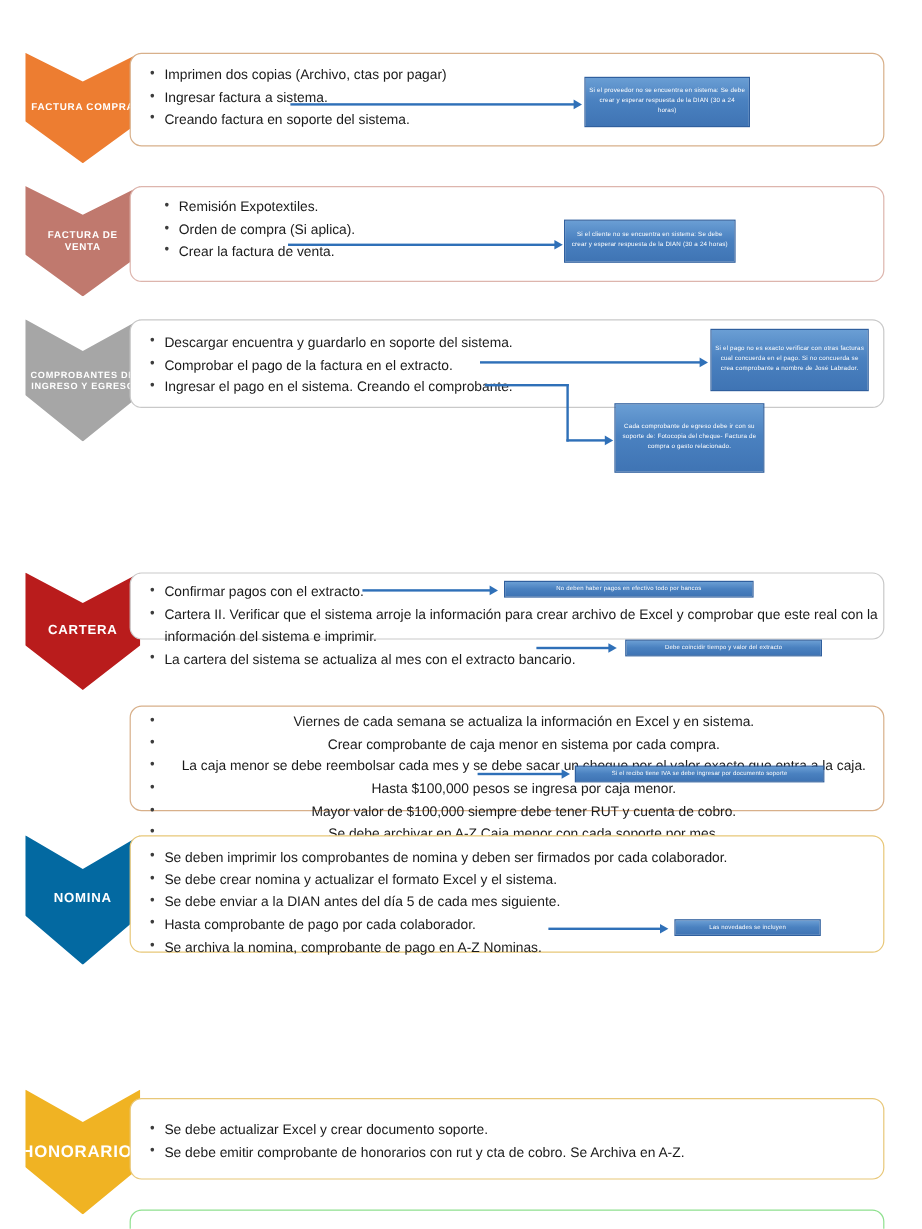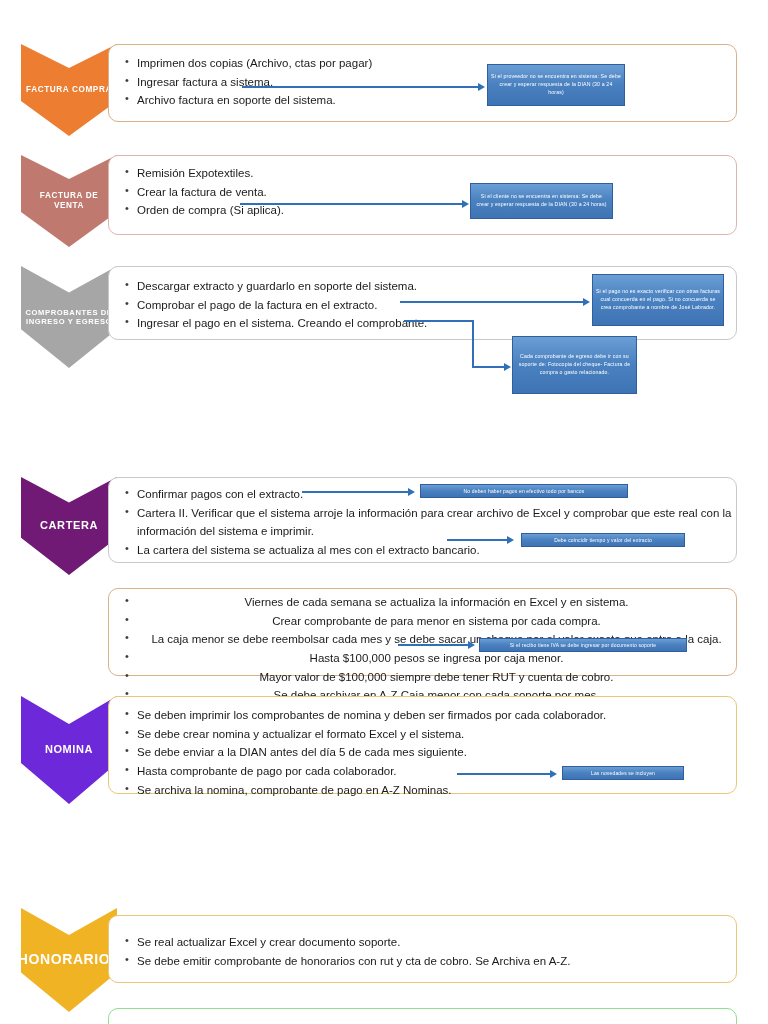--- a/index.html
+++ b/index.html
@@ -89,115 +89,115 @@
 
 <div class="canvas">
 
   <div class="chev" style="left:21px;top:44px;width:96px;height:92px;background:#ED7D31;font-size:8.2px;">
     <span>FACTURA COMPRA</span>
   </div>
   <div class="panel" style="left:108px;top:44px;width:629px;height:78px;">
     <ul class="bullets" style="margin:9px 0 0 14px;">
       <li>Imprimen dos copias (Archivo, ctas por pagar)</li>
       <li>Ingresar factura a sistema.</li>
-      <li>Archivo factura en soporte del sistema.</li>
+      <li>Creando factura en soporte del sistema.</li>
     </ul>
   </div>
 
   <div class="hline" style="left:242px;top:86px;width:238px;"></div>
   <div class="ahead" style="left:478px;top:83px;"></div>
   <div class="callout" style="left:487px;top:64px;width:138px;height:42px;">Si el proveedor no se encuentra en sistema: Se debe crear y esperar respuesta de la DIAN (30 a 24 horas)</div>
 
   <div class="chev" style="left:21px;top:155px;width:96px;height:92px;background:#C0796E;font-size:8.2px;align-items:center;">
     <span>FACTURA DE VENTA</span>
   </div>
-  <div class="panel rose" style="left:108px;top:155px;width:629px;height:80px;">
+  <div class="panel rose" style="left:108px;top:155px;width:629px;height:80px;padding-left:12px;">
     <ul class="bullets" style="margin:8px 0 0 14px;">
       <li>Remisión Expotextiles.</li>
+      <li>Orden de compra (Si aplica).</li>
       <li>Crear la factura de venta.</li>
-      <li>Orden de compra (Si aplica).</li>
     </ul>
   </div>
   <div class="hline" style="left:240px;top:203px;width:224px;"></div>
   <div class="ahead" style="left:462px;top:200px;"></div>
   <div class="callout" style="left:470px;top:183px;width:143px;height:36px;">Si el cliente no se encuentra en sistema: Se debe crear y esperar respuesta de la DIAN (30 a 24 horas)</div>
 
   <div class="chev" style="left:21px;top:266px;width:96px;height:102px;background:#A6A6A6;font-size:7.6px;">
     <span>COMPROBANTES DE INGRESO Y EGRESO</span>
   </div>
   <div class="panel grey" style="left:108px;top:266px;width:629px;height:74px;">
     <ul class="bullets" style="margin:10px 0 0 14px;">
-      <li>Descargar extracto y guardarlo en soporte del sistema.</li>
+      <li>Descargar encuentra y guardarlo en soporte del sistema.</li>
       <li>Comprobar el pago de la factura en el extracto.</li>
       <li>Ingresar el pago en el sistema. Creando el comprobante.</li>
     </ul>
   </div>
 
   <div class="hline" style="left:400px;top:301px;width:185px;"></div>
   <div class="ahead" style="left:583px;top:298px;"></div>
   <div class="callout" style="left:592px;top:274px;width:132px;height:52px;">Si el pago no es exacto verificar con otras facturas cual concuerda en el pago. Si no concuerda se crea comprobante a nombre de José Labrador.</div>
 
   <div class="hline" style="left:404px;top:320px;width:70px;"></div>
   <div class="vline" style="left:472px;top:320px;height:48px;"></div>
   <div class="hline" style="left:472px;top:366px;width:34px;"></div>
   <div class="ahead" style="left:504px;top:363px;"></div>
   <div class="callout" style="left:512px;top:336px;width:125px;height:58px;">Cada comprobante de egreso debe ir con su soporte de: Fotocopia del cheque- Factura de compra o gasto relacionado.</div>
 
-  <div class="chev" style="left:21px;top:477px;width:96px;height:98px;background:#701a75;font-size:11px;">
+  <div class="chev" style="left:21px;top:477px;width:96px;height:98px;background:#b91c1c;font-size:11px;">
     <span>CARTERA</span>
   </div>
-  <div class="panel grey" style="left:108px;top:477px;width:629px;height:86px;">
+  <div class="panel grey" style="left:108px;top:477px;width:629px;height:56px;">
     <ul class="bullets" style="margin:7px 0 0 14px;">
       <li>Confirmar pagos con el extracto.</li>
       <li class="wrap" style="width:600px;">Cartera II. Verificar que el sistema arroje la información para crear archivo de Excel y comprobar que este real con la información del sistema e imprimir.</li>
       <li>La cartera del sistema se actualiza al mes con el extracto bancario.</li>
     </ul>
   </div>
   <div class="hline" style="left:302px;top:491px;width:108px;"></div>
   <div class="ahead" style="left:408px;top:488px;"></div>
   <div class="callout thin" style="left:420px;top:484px;width:208px;height:14px;">No deben haber pagos en efectivo todo por bancos</div>
   <div class="hline" style="left:447px;top:539px;width:62px;"></div>
   <div class="ahead" style="left:507px;top:536px;"></div>
   <div class="callout thin" style="left:521px;top:533px;width:164px;height:14px;">Debe coincidir tiempo y valor del extracto</div>
 
   <div class="panel" style="left:108px;top:588px;width:629px;height:88px;text-align:center;">
     <ul class="bullets" style="margin:4px 0 0 14px;">
       <li>Viernes de cada semana se actualiza la información en Excel y en sistema.</li>
-      <li>Crear comprobante de para menor en sistema por cada compra.</li>
+      <li>Crear comprobante de caja menor en sistema por cada compra.</li>
       <li>La caja menor se debe reembolsar cada mes y se debe sacar un cheque por el valor exacto que entra a la caja.</li>
       <li>Hasta $100,000 pesos se ingresa por caja menor.</li>
       <li>Mayor valor de $100,000 siempre debe tener RUT y cuenta de cobro.</li>
       <li>Se debe archivar en A-Z Caja menor con cada soporte por mes.</li>
     </ul>
   </div>
   <div class="hline" style="left:398px;top:644px;width:72px;"></div>
   <div class="ahead" style="left:468px;top:641px;"></div>
   <div class="callout thin" style="left:479px;top:638px;width:208px;height:14px;">Si el recibo tiene IVA se debe ingresar por documento soporte</div>
 
-  <div class="chev" style="left:21px;top:696px;width:96px;height:108px;background:#6d28d9;font-size:11px;">
+  <div class="chev" style="left:21px;top:696px;width:96px;height:108px;background:#0369a1;font-size:11px;">
     <span>NOMINA</span>
   </div>
   <div class="panel amber" style="left:108px;top:696px;width:629px;height:98px;">
     <ul class="bullets" style="margin:9px 0 0 14px;">
       <li>Se deben imprimir los comprobantes de nomina y deben ser firmados por cada colaborador.</li>
       <li>Se debe crear nomina y actualizar el formato Excel y el sistema.</li>
       <li>Se debe enviar a la DIAN antes del día 5 de cada mes siguiente.</li>
       <li>Hasta comprobante de pago por cada colaborador.</li>
       <li> Se archiva la nomina, comprobante de pago en A-Z Nominas.</li>
     </ul>
   </div>
   <div class="hline" style="left:457px;top:773px;width:95px;"></div>
   <div class="ahead" style="left:550px;top:770px;"></div>
   <div class="callout thin" style="left:562px;top:766px;width:122px;height:14px;">Las novedades se incluyen</div>
 
   <div class="chev" style="left:21px;top:908px;width:96px;height:104px;background:#F0B323;font-size:14px;">
     <span>HONORARIOS</span>
   </div>
   <div class="panel amber" style="left:108px;top:915px;width:629px;height:68px;">
     <ul class="bullets" style="margin:17px 0 0 14px;">
-      <li>Se real actualizar Excel y crear documento soporte.</li>
+      <li>Se debe actualizar Excel y crear documento soporte.</li>
       <li>Se debe emitir comprobante de honorarios con rut y cta de cobro. Se Archiva en A-Z.</li>
     </ul>
   </div>
 
   <div class="panel green" style="left:108px;top:1008px;width:629px;height:40px;"></div>
 
 </div>
 
 </body></html>

